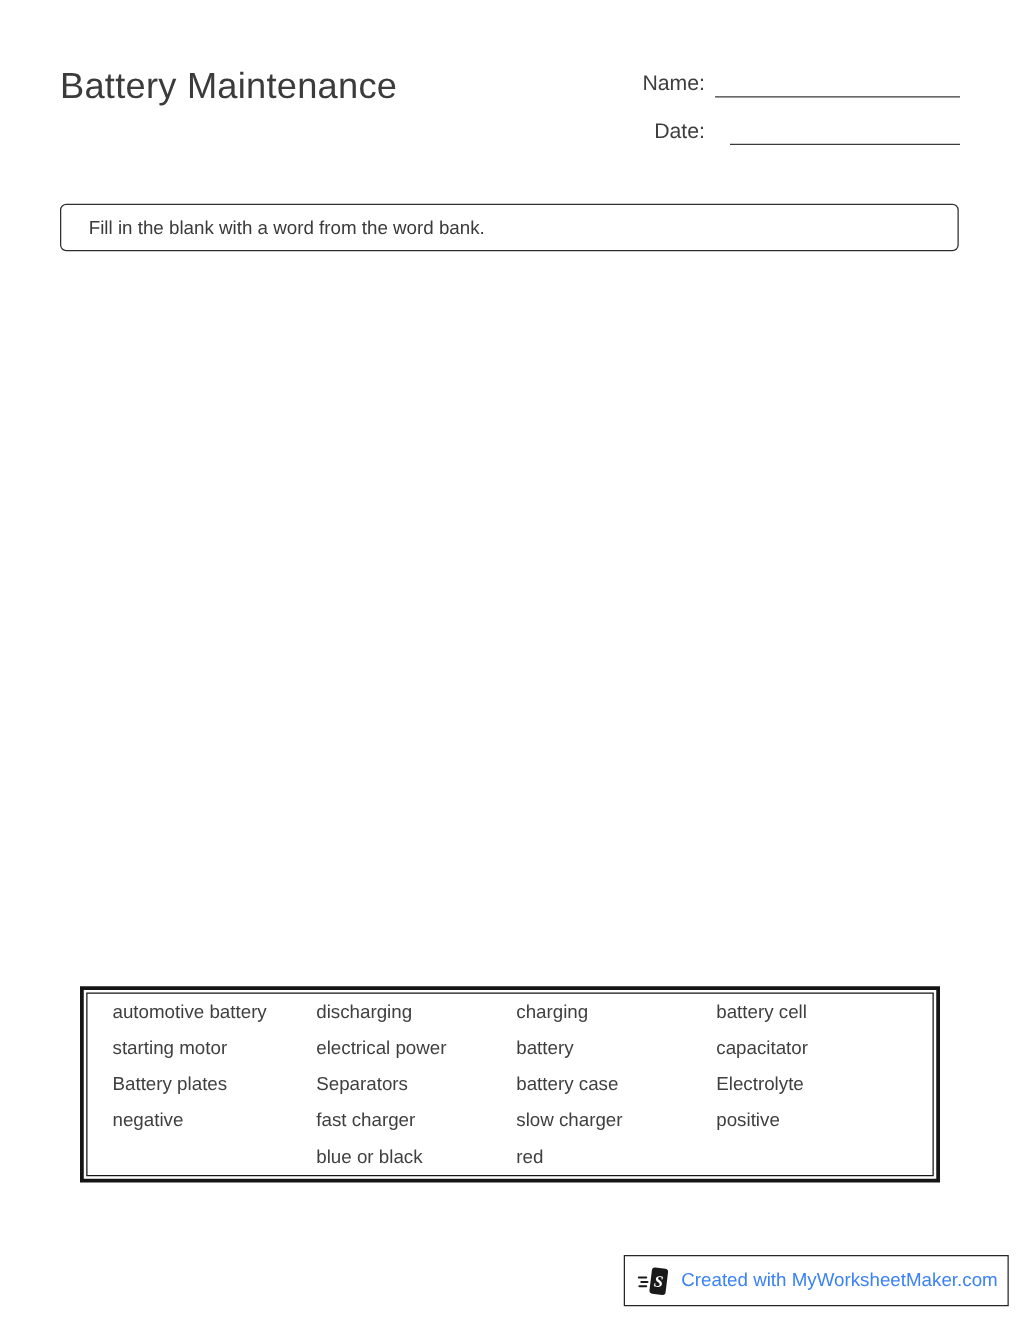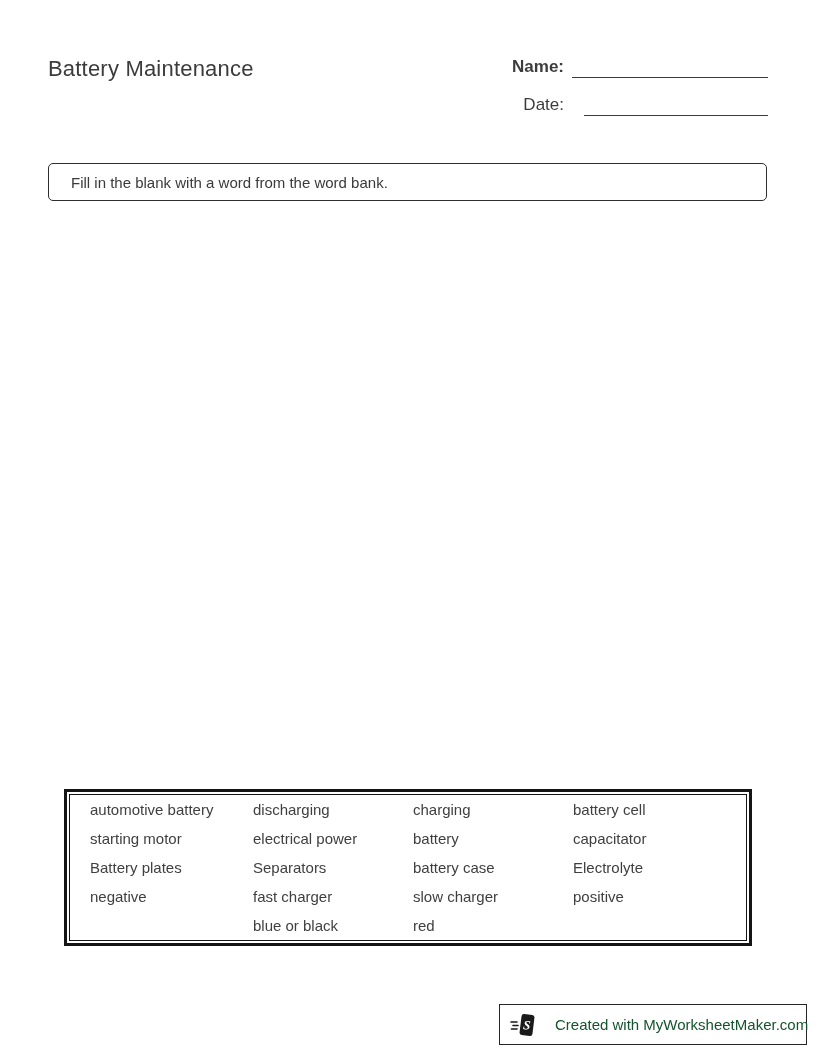--- a/index.html
+++ b/index.html
@@ -9,35 +9,35 @@
     position: relative;
     width: 816px;
     height: 1056px;
     background: #ffffff;
     overflow: hidden;
   }
   .title {
     position: absolute;
     left: 48px;
     top: 50px;
-    font-size: 22px;
+    font-size: 29px;
     line-height: 38px;
     font-weight: 400;
     color: #3b3b3b;
     letter-spacing: 0.2px;
   }
   .field-row {
     position: absolute;
     left: 510px;
     width: 258px;
     height: 24px;
     display: flex;
     align-items: flex-end;
   }
-  .field-row.name { top: 54px; font-weight: bold; }
+  .field-row.name { top: 54px; }
   .field-row.date { top: 92px; gap: 12px; }
   .field-label {
     width: 62px;
     text-align: right;
     font-size: 17px;
     color: #3d3d3d;
     line-height: 22px;
     padding-right: 8px;
     white-space: nowrap;
   }
@@ -95,21 +95,21 @@
     top: 1004px;
     width: 308px;
     height: 41px;
     border: 1.5px solid #262626;
     background: #ffffff;
     display: flex;
     align-items: center;
     padding-left: 10px;
   }
   .footer-logo { width: 28px; height: 28px; flex: 0 0 auto; margin-right: 7px; }
-  .footer-text { font-size: 15px; color: #14532d; white-space: nowrap; margin-left: 10px; }
+  .footer-text { font-size: 15px; color: #3b82f6; white-space: nowrap; }
 </style>
 </head>
 <body>
 
 <div class="page">
 
   <h1 class="title">Battery Maintenance</h1>
 
   <div class="field-row name">
     <span class="field-label">Name:</span>

